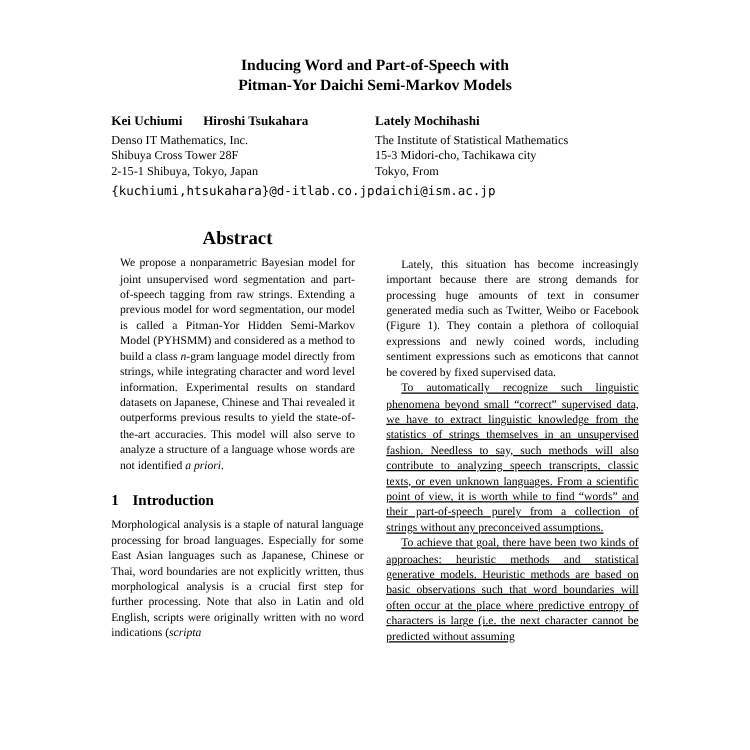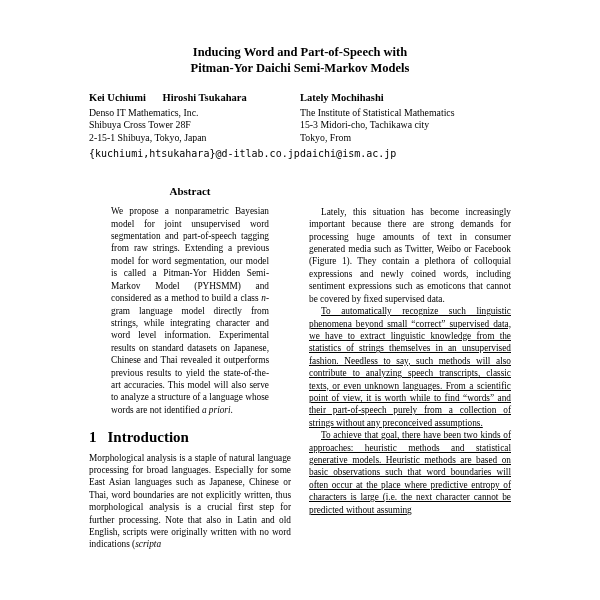--- a/index.html
+++ b/index.html
@@ -57,29 +57,29 @@
     flex: 1;
     min-width: 0;
     font-size: 9.3px;
     line-height: 12.4px;
     text-align: justify;
   }
   .col-right { padding-top: 21px; }
   .abstract-heading {
     text-align: center;
     font-weight: bold;
-    font-size: 11px;
+    font-size: 15px;
     margin: 0 0 8px 0;
   }
   .abstract-text {
-    margin: 0 22px;
+    margin: 0 7px;
   }
   .section-heading {
     font-weight: bold;
-    font-size: 15px;
+    font-size: 12px;
     margin: 15px 0 8px 0;
   }
   .section-heading .sec-num { margin-right: 11px; }
   p { margin: 0; }
   p.indent { text-indent: 12px; }
   p + p { margin-top: 0; text-decoration: underline; }
   i { font-style: italic; }
 </style>
 </head>
 <body>

